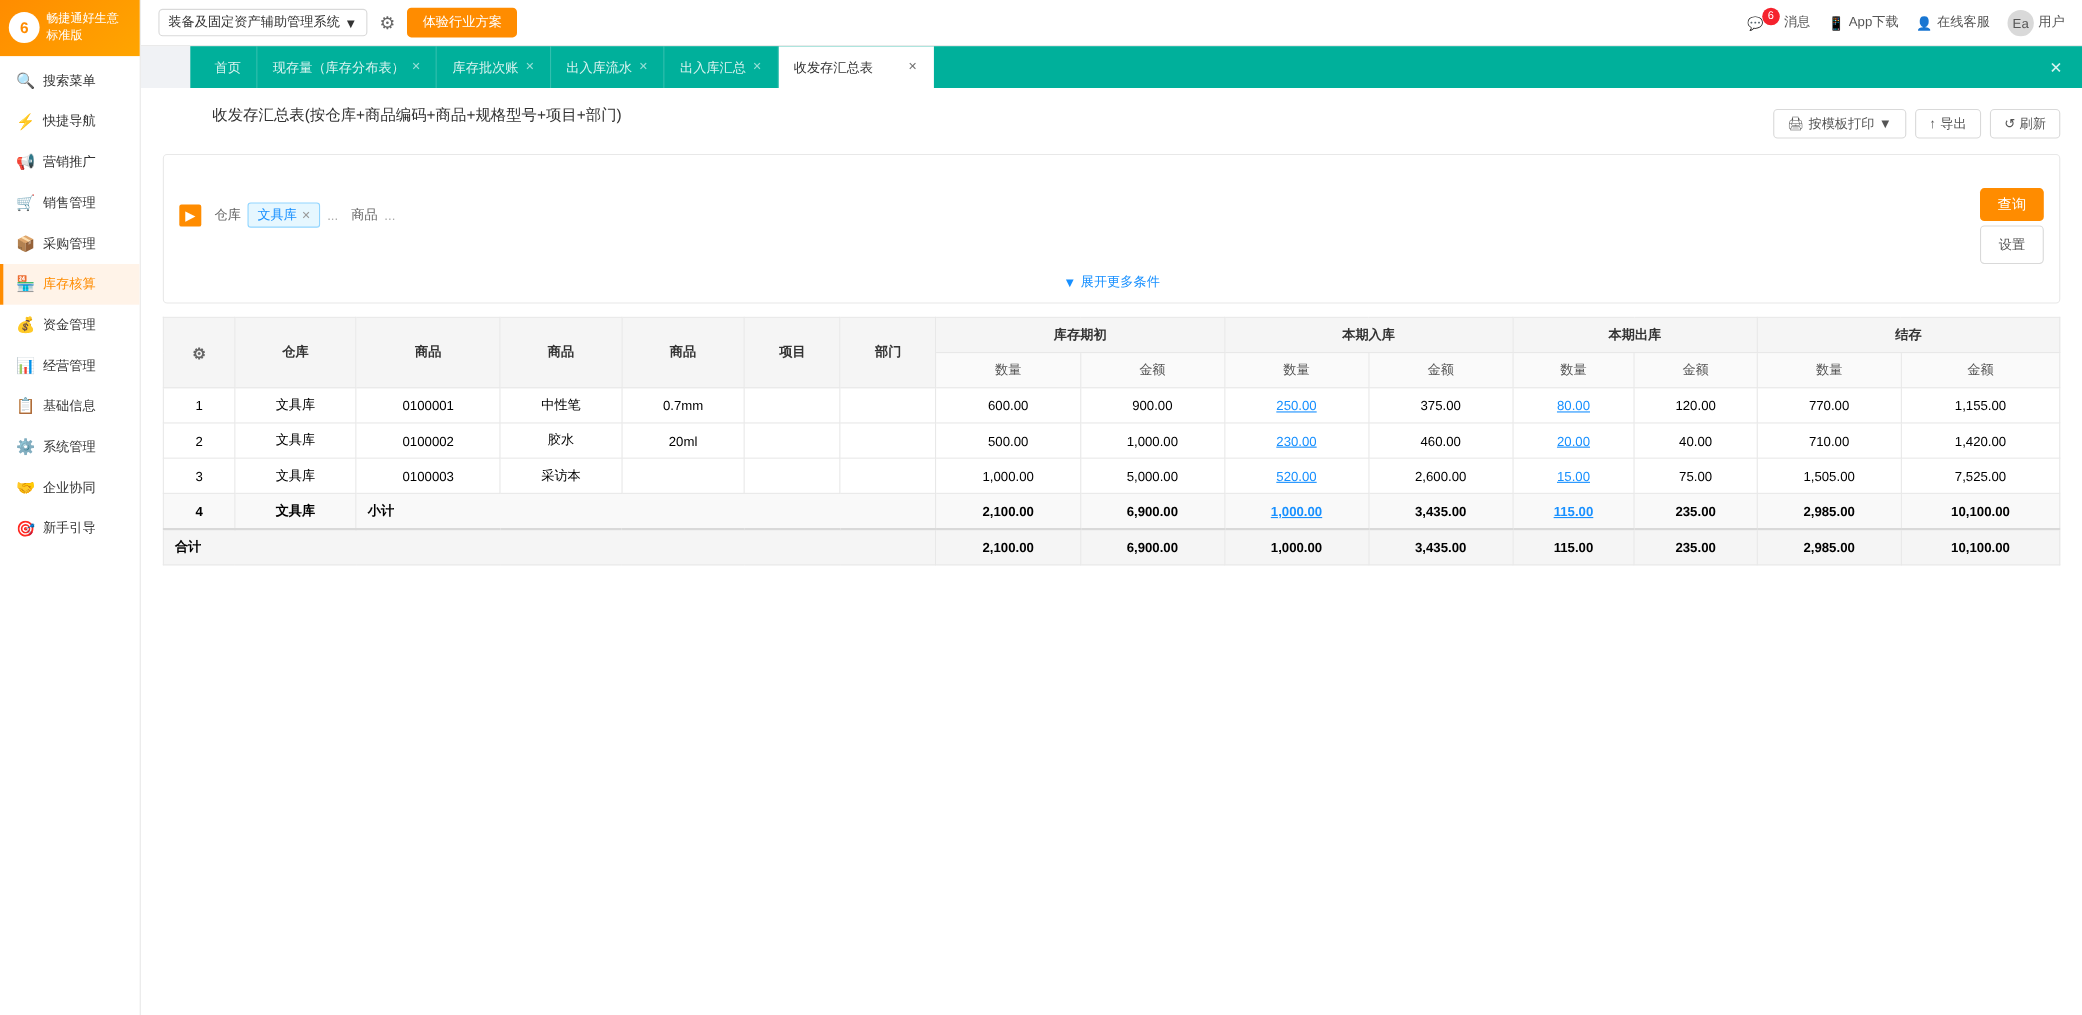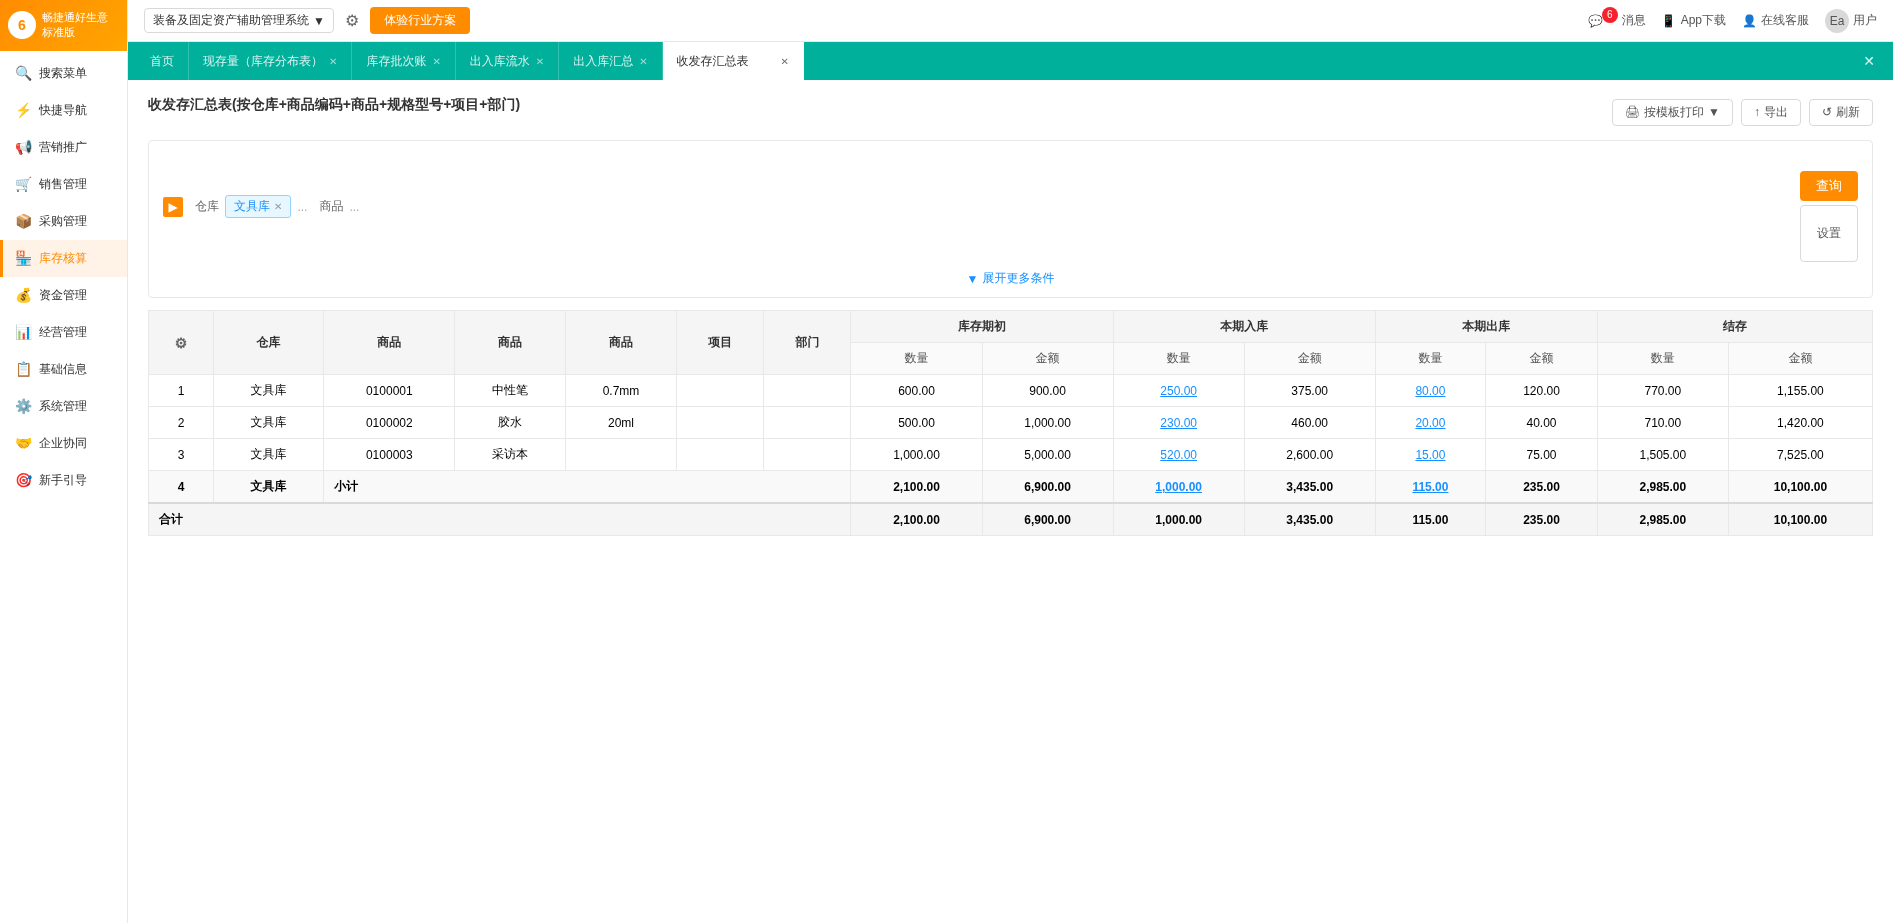--- a/index.html
+++ b/index.html
@@ -77,41 +77,42 @@
       font-size: 12px; color: #555;
     }
 
     
     #tabbar {
       background: #00b09b;
       display: flex; align-items: center;
       height: 38px; flex-shrink: 0;
       padding: 0 8px;
       overflow-x: auto;
+      margin-left: 45px;
     }
     .tab-item {
       display: flex; align-items: center; gap: 6px;
       padding: 0 14px; height: 38px;
       color: rgba(255,255,255,0.85); font-size: 12px;
       cursor: pointer; white-space: nowrap;
       border-right: 1px solid rgba(255,255,255,0.2);
     }
     .tab-item.active { background: #fff; color: #333; gap: 32px; }
     .tab-close { font-size: 10px; opacity: 0.7; }
     .tab-bar-close {
       margin-left: auto; color: rgba(255,255,255,0.85);
       padding: 0 10px; font-size: 14px; cursor: pointer;
     }
 
     
     #content { flex: 1; overflow-y: auto; padding: 0; background: #f0f2f5; }
     #page-container { background: #fff; margin: 0; padding: 16px 20px; min-height: 100%; }
 
     
-    .page-title { font-size: 14px; font-weight: bold; color: #333; margin-bottom: 14px; }
+    .page-title { font-size: 14px; font-weight: normal; color: #333; margin-bottom: 14px; margin-left: 45px; }
 
     
     .filter-bar {
       border: 1px solid #e8e8e8; border-radius: 4px;
       padding: 10px 14px; margin-bottom: 12px;
       background: #fff;
     }
     .filter-row { display: flex; align-items: center; gap: 12px; flex-wrap: wrap; }
     .filter-label { color: #666; font-size: 12px; white-space: nowrap; }
     .filter-btn-group { display: flex; gap: 4px; }
@@ -155,21 +156,21 @@
     .tfoot-row td { background: #f5f5f5; font-weight: bold; border-top: 2px solid #d9d9d9; margin-left: 20px; }
 
     
     .settings-icon { cursor: pointer; color: #666; font-size: 14px; }
     .btn-query {
       background: #ff8c00; color: #fff; border: none;
       padding: 6px 16px; border-radius: 4px; font-size: 13px; cursor: pointer; margin-top: 20px;
     }
     .btn-settings {
       background: #fff; color: #555; border: 1px solid #d9d9d9;
-      padding: 19px 16px; border-radius: 4px; font-size: 12px; cursor: pointer;
+      padding: 8px 16px; border-radius: 4px; font-size: 12px; cursor: pointer;
     }
     .filter-group { display: flex; align-items: center; gap: 6px; }
 
     .collapse-arrow {
       background: #ff8c00; color: #fff; border-radius: 2px;
       width: 20px; height: 20px; display: flex; align-items: center; justify-content: center;
       cursor: pointer; font-size: 12px; flex-shrink: 0;
     }
   </style>
 </head>

